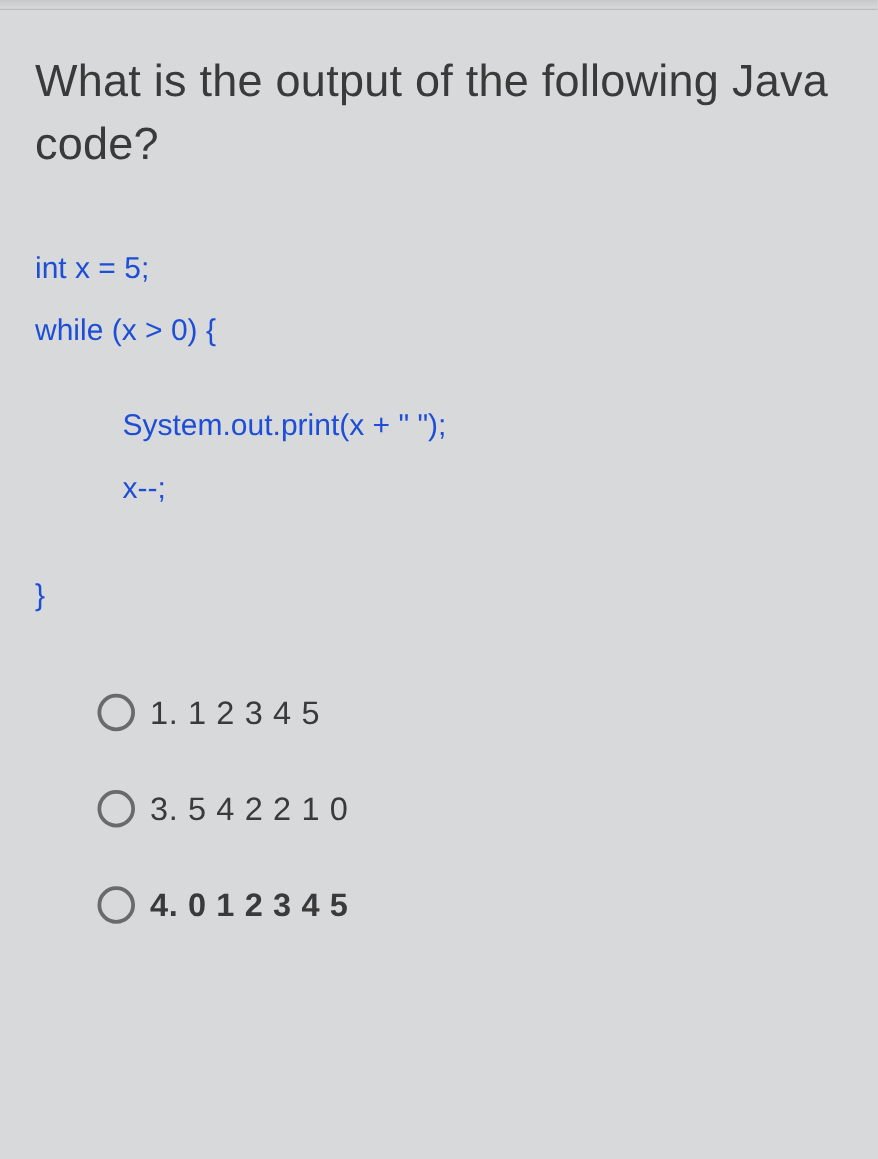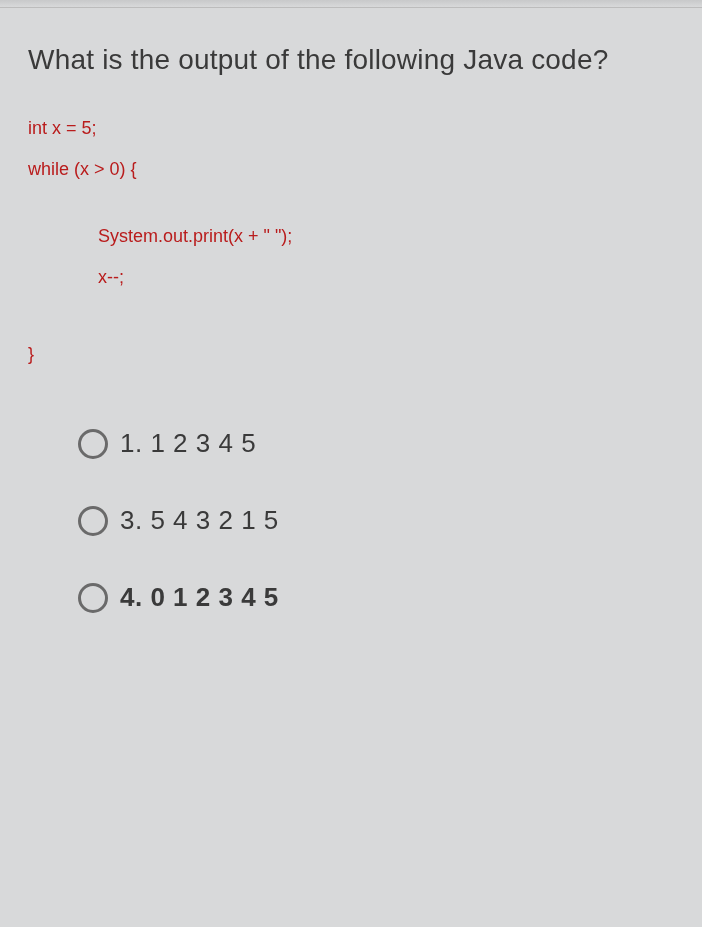--- a/index.html
+++ b/index.html
@@ -5,30 +5,30 @@
   * { box-sizing: border-box; margin: 0; padding: 0; }
   html, body { width: 702px; height: 927px; }
   body {
     background: #d8d9da;
     font-family: Arial, Helvetica, sans-serif;
     color: #3a3a3a;
     padding: 40px 28px 20px 28px;
     position: relative;
   }
   .question-text {
-    font-size: 28px;
+    font-size: 36px;
     line-height: 1.4;
-    margin-bottom: 36px;
+    margin-bottom: 56px;
     color: #3a3a3a;
     letter-spacing: 0.2px;
   }
   .code-block {
-    font-size: 18px;
+    font-size: 24px;
     line-height: 1.5;
-    color: #b91c1c;
+    color: #1d4ed8;
     margin-bottom: 60px;
   }
   .code-line { margin-bottom: 14px; }
   .code-indent { padding-left: 70px; }
   .code-gap-before { margin-top: 40px; }
   .code-gap-after { margin-top: 50px; }
   .options { margin-top: 50px; }
   .option {
     display: flex;
     align-items: center;
@@ -87,19 +87,19 @@
   <div class="code-line code-gap-after">}</div>
 </div>
 
 <div class="options">
   <div class="option">
     <span class="radio"></span>
     <span class="option-label">1. 1 2 3 4 5</span>
   </div>
   <div class="option">
     <span class="radio"></span>
-    <span class="option-label">3. 5 4 3 2 1 5</span>
+    <span class="option-label">3. 5 4 2 2 1 0</span>
   </div>
   <div class="option">
     <span class="radio"></span>
     <span class="option-label">4. 0 1 2 3 4 5</span>
   </div>
 </div>
 
 </body></html>

